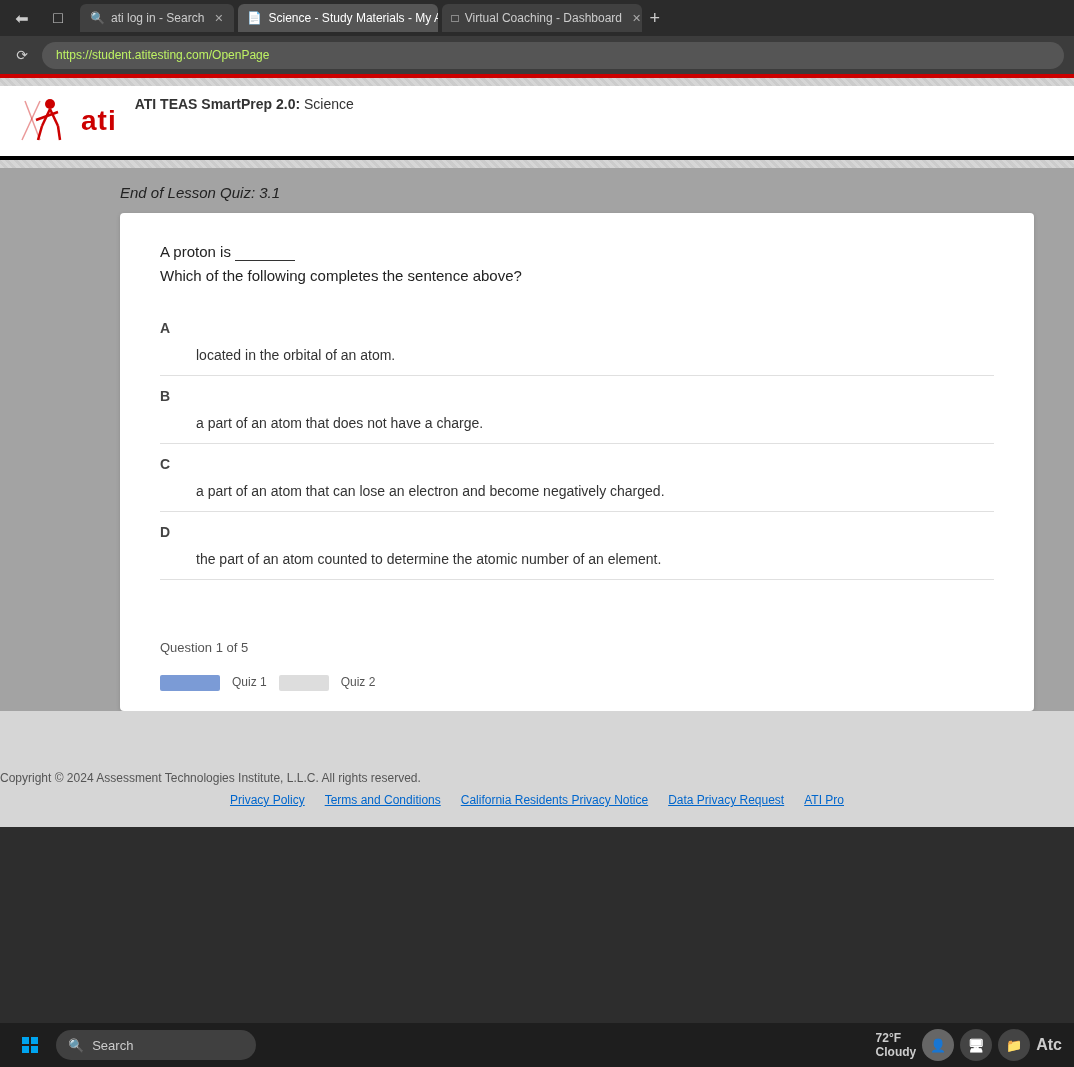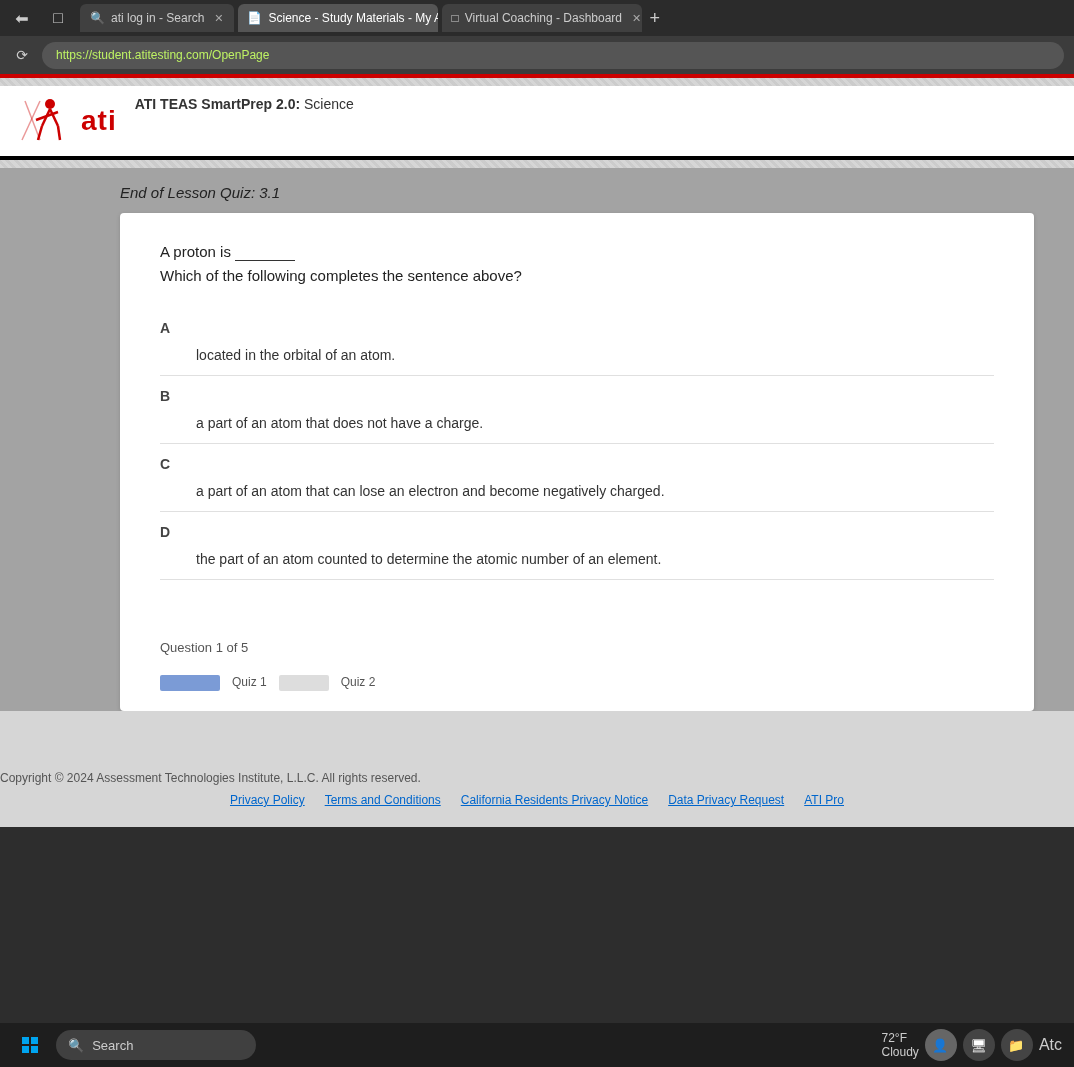--- a/index.html
+++ b/index.html
@@ -302,20 +302,21 @@
     }
     .taskbar-search-text {
       font-size: 13px;
       color: #ccc;
     }
     .taskbar-right {
       margin-left: auto;
       display: flex;
       align-items: center;
       gap: 6px;
+      font-weight: bold;
     }
     .weather-info {
       font-size: 12px;
       color: #ccc;
     }
     .taskbar-icon-circle {
       width: 32px;
       height: 32px;
       border-radius: 50%;
       background: #666;

